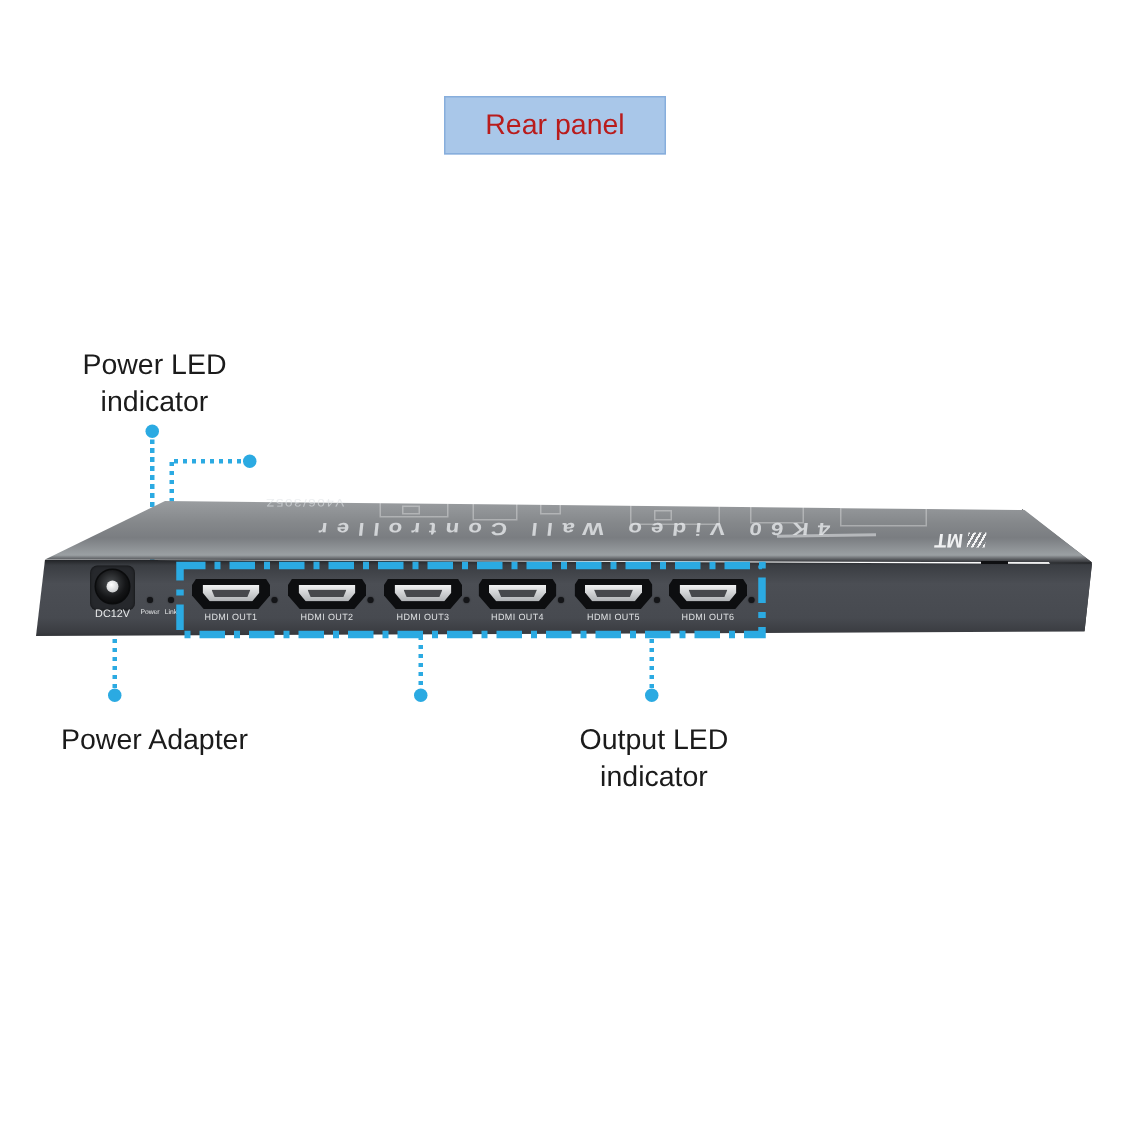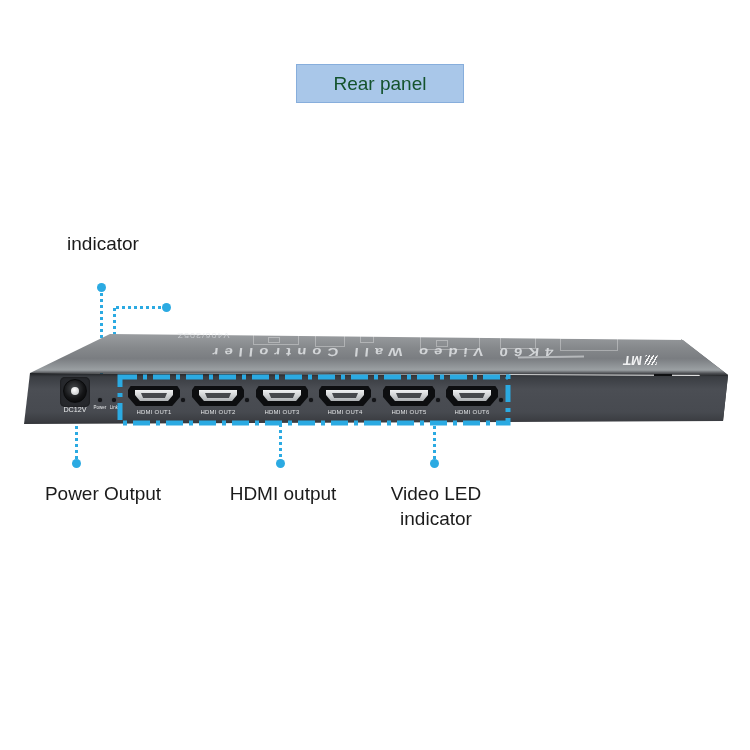--- a/index.html
+++ b/index.html
@@ -1,24 +1,24 @@
 <!DOCTYPE html>
 <html><head>
 <meta charset="utf-8">
 <style>
   * { margin:0; padding:0; box-sizing:border-box; }
   html,body { width:750px; height:750px; background:#ffffff; font-family:"Liberation Sans", sans-serif; }
   #stage { position:relative; width:750px; height:750px; background:#ffffff; overflow:hidden; }
 
   
   .title-box {
-    position:absolute; left:296px; top:64px; width:168px; height:39px;
+    position:absolute; left:296px; top:64px; width:148px; height:39px;
     background:#A9C7E9; border:1px solid #87AEDC;
     display:flex; align-items:center; justify-content:center;
-    font-size:19px; color:#14532d;
+    font-size:19px; color:#b91c1c;
   }
 
   
   .ann { position:absolute; color:#1b1b1b; font-size:19px; line-height:25px; text-align:center; }
   .ann div { display:block; }
   .ann-left { text-align:left; }
 
   
   .vline { position:absolute; width:3px;
     background-image:repeating-linear-gradient(to bottom,#2BAAE2 0 3px,transparent 3px 6px); }
@@ -103,31 +103,29 @@
 </head>
 <body>
 
 <div id="stage">
 
   <div class="title-box">
     <span>Rear panel</span>
   </div>
 
   <div class="ann" style="left:33px; top:231px; width:140px;">
+    <div>Power LED</div>
     <div>indicator</div>
   </div>
 
   <div class="ann" style="left:33px; top:481px; width:140px;">
-    <div>Power Output</div>
-  </div>
-  <div class="ann" style="left:213px; top:481px; width:140px;">
-    <span>HDMI output</span>
+    <div>Power Adapter</div>
   </div>
   <div class="ann" style="left:366px; top:481px; width:140px;">
-    <div>Video LED</div>
+    <div>Output LED</div>
     <div>indicator</div>
   </div>
 
   <div class="ldot" style="left:97px; top:283px;"></div>
   <div class="vline" style="left:100px; top:293px; height:103px;"></div>
 
   <div class="hline" style="left:116px; top:306px; width:46px;"></div>
   <div class="ldot" style="left:162px; top:303px;"></div>
   <div class="vline" style="left:113px; top:308px; height:88px;"></div>
 

